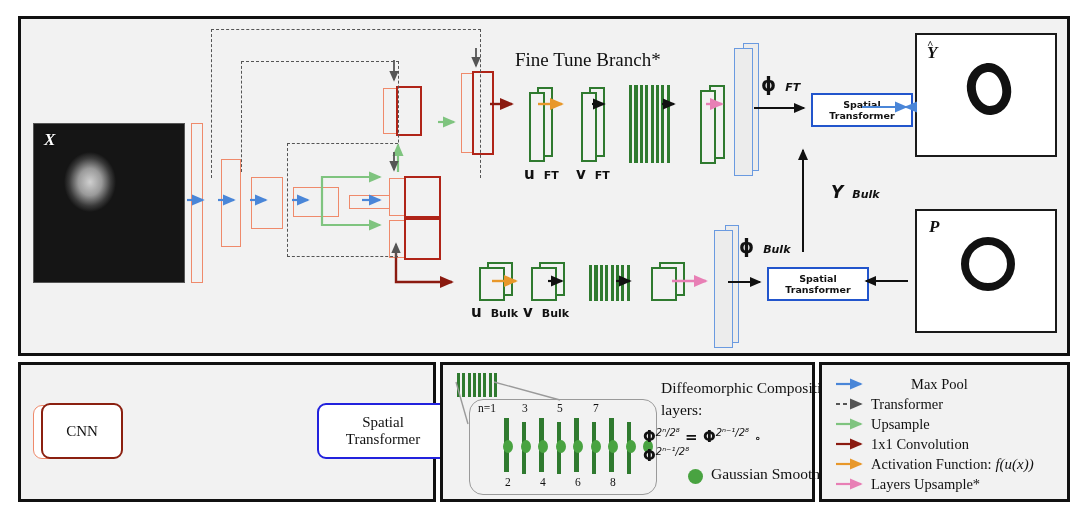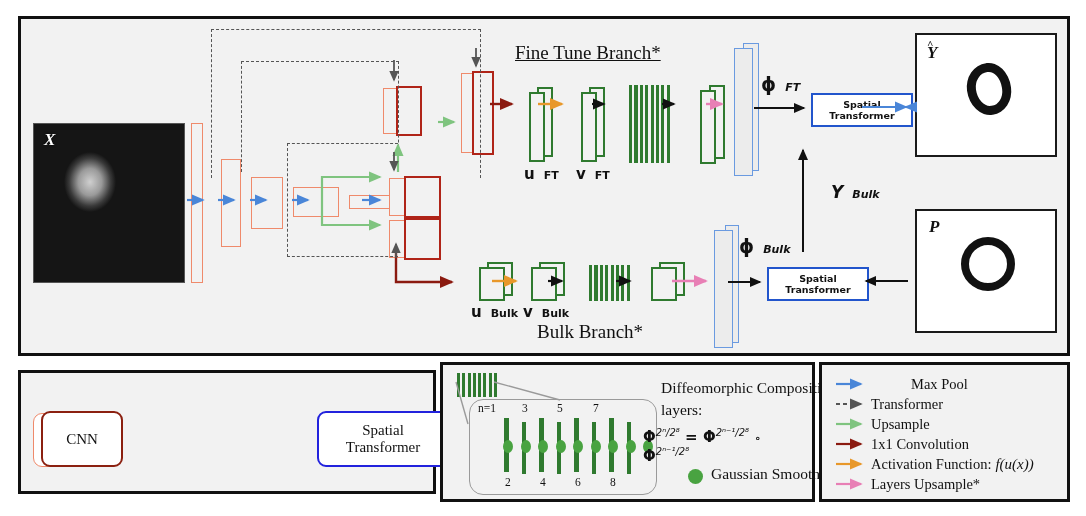--- a/index.html
+++ b/index.html
@@ -1,21 +1,21 @@
 <!DOCTYPE html>
 <html><head>
 <meta charset="utf-8">
 <style>
   html,body{margin:0;padding:0;background:#ffffff;}
   body{font-family:"Liberation Serif", serif;}
   #root{position:relative;width:1086px;height:516px;background:#ffffff;overflow:hidden;}
 
   .panel{position:absolute;background:#f2f2f2;border:3px solid #111;box-sizing:border-box;}
   #main-panel{left:18px;top:16px;width:1052px;height:340px;}
-  #legend-arch{left:18px;top:370px;width:418px;height:124px;}
+  #legend-arch{left:18px;top:362px;width:418px;height:140px;}
   #legend-diffeo{left:440px;top:362px;width:375px;height:140px;}
   #legend-arrows{left:819px;top:362px;width:251px;height:140px;}
 
   .abs{position:absolute;box-sizing:border-box;}
 
   
   .lred{border:1.6px solid #ef8a6b;background:#f2f2f2;}
   .dred{border:2.2px solid #b02418;background:#f2f2f2;}
   .grn{border:2px solid #2f7a2f;background:#f2f2f2;}
   .blu{border:1.8px solid #6a9ae0;background:#ececec;}
@@ -102,21 +102,21 @@
 
     <div class="abs lred" style="left:368px;top:201px;width:16px;height:38px;"></div>
     <div class="abs dred" style="left:383px;top:199px;width:37px;height:42px;"></div>
 
     <div class="abs lred" style="left:362px;top:69px;width:14px;height:46px;"></div>
     <div class="abs dred" style="left:375px;top:67px;width:26px;height:50px;"></div>
 
     <div class="abs lred" style="left:440px;top:54px;width:12px;height:80px;"></div>
     <div class="abs dred" style="left:451px;top:52px;width:22px;height:84px;"></div>
 
-    <span class="txt serif branch-title" style="left:494px;top:23px;text-decoration:underline;">Fine Tune Branch*</span>
+    <span class="txt serif branch-title" style="left:494px;top:30px;">Fine Tune Branch*</span>
 
     <div class="abs grn" style="left:516px;top:68px;width:16px;height:70px;"></div>
     <div class="abs grn" style="left:508px;top:73px;width:16px;height:70px;"></div>
     <div class="txt" style="left:503px;top:146px;">
       <span class="vlabel">u</span><span class="sublab bold" style="font-family:'DejaVu Sans',sans-serif;">FT</span>
     </div>
 
     <div class="abs grn" style="left:568px;top:68px;width:16px;height:70px;"></div>
     <div class="abs grn" style="left:560px;top:73px;width:16px;height:70px;"></div>
     <div class="txt" style="left:555px;top:146px;">
@@ -169,21 +169,20 @@
         <i></i>
         <i></i>
         <i></i>
         <i></i>
         <i></i>
       </div>
 
     <div class="abs grn" style="left:638px;top:243px;width:26px;height:34px;"></div>
     <div class="abs grn" style="left:630px;top:248px;width:26px;height:34px;"></div>
 
-    <span class="txt serif branch-title" style="left:516px;top:302px;">Bulk Branch*</span>
 
     <div class="abs blu" style="left:704px;top:206px;width:14px;height:118px;"></div>
     <div class="abs blu" style="left:693px;top:211px;width:19px;height:118px;"></div>
     <div class="txt" style="left:718px;top:216px;">
       <span class="philabel">ϕ</span><span class="sublab bold" style="font-family:'DejaVu Sans',sans-serif;font-style:italic;">Bulk</span>
     </div>
 
     <div class="abs stbox" style="left:746px;top:248px;width:102px;height:34px;display:flex;align-items:center;justify-content:center;">
       <div class="st-text">
         <div>Spatial</div>

